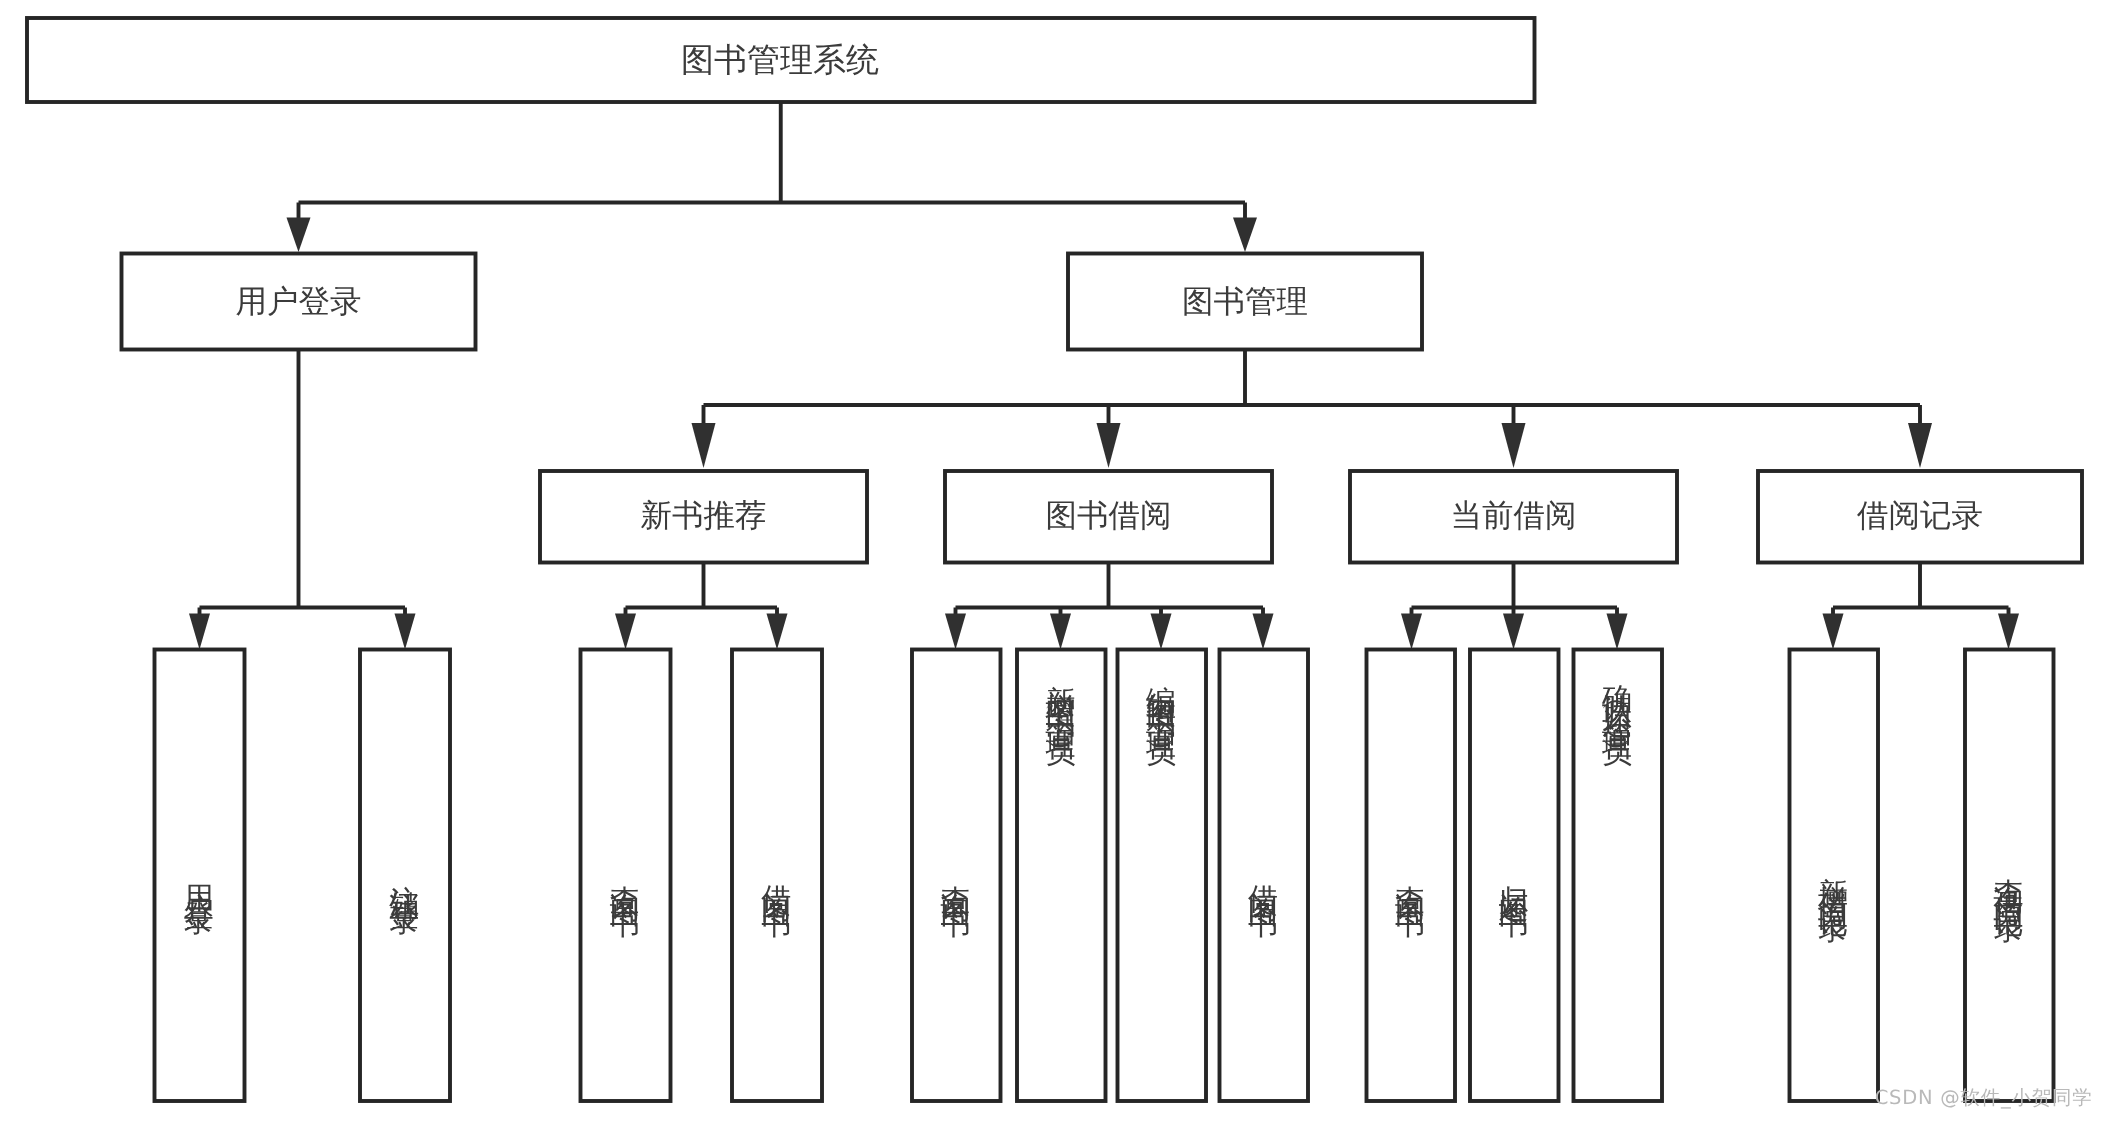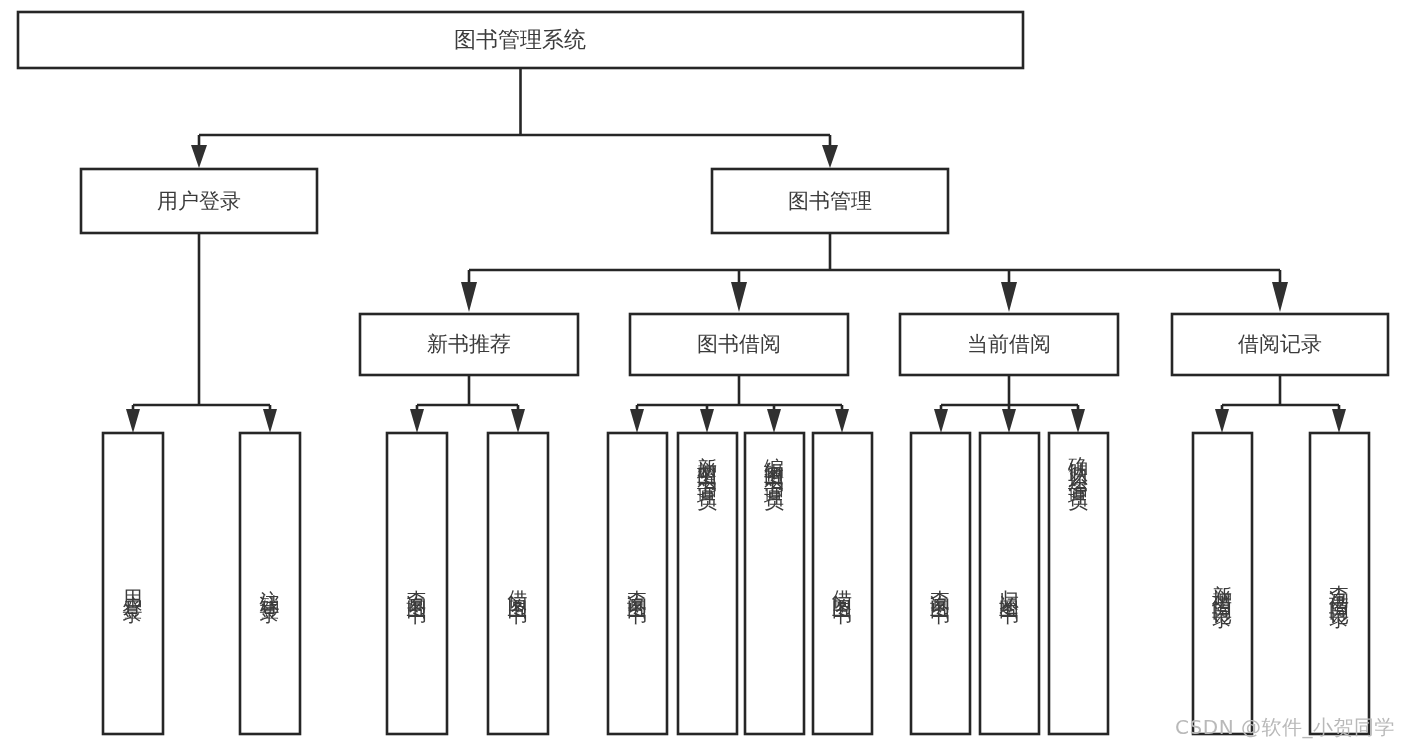--- a/index.html
+++ b/index.html
@@ -67,21 +67,21 @@
     line-height: 1.0;
     color: #3b3b3b;
     letter-spacing: 5px;
     white-space: nowrap;
   }
   .watermark {
     position: absolute;
     right: 10px;
     bottom: 6px;
     font-family: "DejaVu Sans", "Liberation Sans", sans-serif;
-    font-size: 20px;
+    font-size: 13px;
     color: #b9b9b9;
     white-space: nowrap;
     letter-spacing: 0.5px;
   }
 </style>
 </head>
 <body>
 
 <div id="diagram-root">
 

